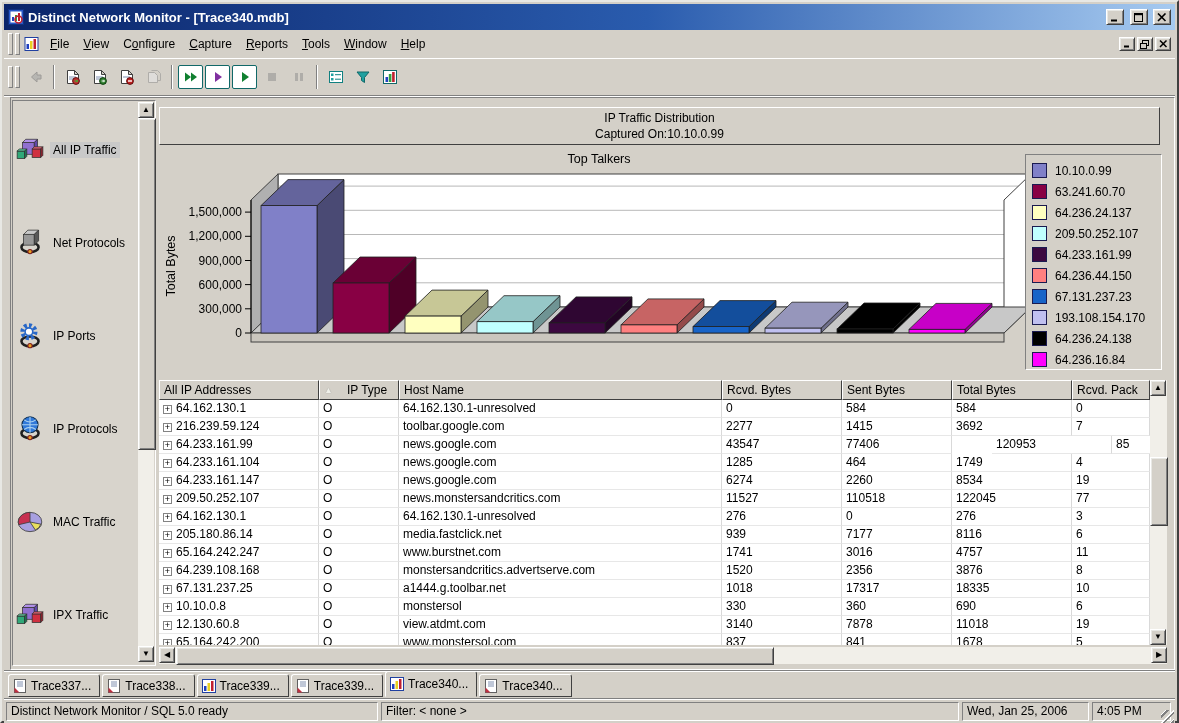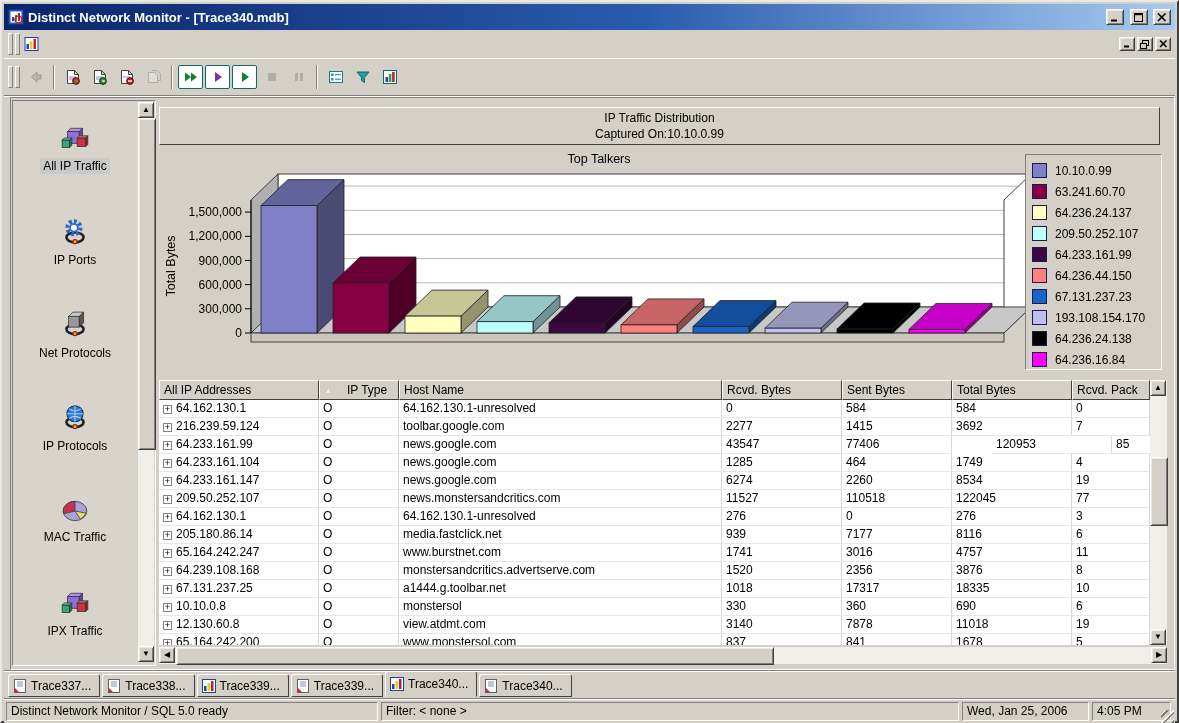--- a/index.html
+++ b/index.html
@@ -24,21 +24,21 @@
   .mdi-btn{width:16px;height:14px;background:#d4d0c8;display:inline-flex;align-items:center;justify-content:center;padding:0;margin-left:2px}
   
   #toolbar{position:absolute;left:2px;top:56px;right:2px;height:37px;display:flex;align-items:center;padding:0 4px;border-bottom:1px solid #808080;box-shadow:0 1px 0 #fff}
   .tb-btn{width:25px;height:24px;background:#d4d0c8;border:1px solid #d4d0c8;display:inline-flex;align-items:center;justify-content:center;padding:0;margin:0 1px}
   .tb-btn.play{background:#fff;border:1px solid #106868;border-radius:2px}
   .tb-btn.disabled svg{filter:grayscale(1) opacity(.55)}
   .tb-sep{width:0;height:24px;border-left:1px solid #808080;border-right:1px solid #fff;margin:0 4px}
   
   #main-frame{position:absolute;left:8px;top:95px;width:1163px;height:571px;border:1px solid;border-color:#808080 #fff #fff #808080;background:#d4d0c8}
   #sidebar{position:absolute;left:10px;top:98px;width:142px;height:564px;border:1px solid;border-color:#808080 #fff #fff #808080;background:#d8d4cc}
-  .side-item{height:93px;display:flex;flex-direction:column;align-items:center;justify-content:center;gap:5px;width:120px}
+  .side-item{height:93px;display:flex;flex-direction:row;align-items:center;justify-content:flex-start;gap:5px;width:120px}
   .side-item .lbl{font-size:12px;padding:1px 3px}
   .side-item.selected .lbl{background:#c9c9c9}
   
   .scrollbar{position:absolute;background:#f1efe9}
   .sb-btn{position:absolute;width:16px;height:16px;background:#d4d0c8;border:1px solid;border-color:#fff #404040 #404040 #fff;box-shadow:inset 1px 1px 0 #e8e8e4,inset -1px -1px 0 #808080;display:flex;align-items:center;justify-content:center;font-size:8px;padding:0;line-height:1}
   .sb-thumb{position:absolute;background:#d4d0c8;border:1px solid;border-color:#fff #404040 #404040 #fff;box-shadow:inset 1px 1px 0 #e8e8e4,inset -1px -1px 0 #808080}
   
   #content{position:absolute;left:157px;top:98px;width:1008px;height:564px;background:#d4d0c8}
   #report-header{position:absolute;left:0;top:7px;width:1001px;height:38px;box-sizing:border-box;
      display:flex;flex-direction:column;align-items:center;justify-content:center;line-height:16px;font-size:12px}
@@ -111,20 +111,21 @@
     <span class="grip"></span>
     <span class="grip"></span>
     <span style="margin:0 4px 0 2px">
         <svg width="15" height="14" viewBox="0 0 14 14">
           <rect x="0.5" y="0.5" width="13" height="13" fill="#fff" stroke="#2040a0"></rect>
           <rect x="2" y="7" width="2.5" height="5" fill="#2040c0"></rect>
           <rect x="5.5" y="4" width="2.5" height="8" fill="#e8d020"></rect>
           <rect x="9" y="2" width="2.5" height="10" fill="#c02030"></rect>
         </svg>
       </span>
+    <span id="menu-items"><span class="menu-item"><u>F</u>ile</span><span class="menu-item"><u>V</u>iew</span><span class="menu-item">C<u>o</u>nfigure</span><span class="menu-item"><u>C</u>apture</span><span class="menu-item"><u>R</u>eports</span><span class="menu-item"><u>T</u>ools</span><span class="menu-item"><u>W</u>indow</span><span class="menu-item"><u>H</u>elp</span></span>
     <span id="mdi-btns">
       <button class="mdi-btn raised2">
           <svg width="9" height="8" viewBox="0 0 9 8">
             <rect x="1" y="5.5" width="5" height="2" fill="#000"></rect>
           </svg>
         </button>
       <button class="mdi-btn raised2">
           <svg width="10" height="9" viewBox="0 0 10 9">
             <rect x="2.5" y="0.5" width="6" height="5" fill="#d4d0c8" stroke="#000"></rect>
             <rect x="0.5" y="3.5" width="6" height="5" fill="#d4d0c8" stroke="#000"></rect>
@@ -281,41 +282,41 @@
                 <polygon points="16,12 18,10 26,10 24,12" fill="#e86070"></polygon>
                 <polygon points="24,12 26,10 26,18 24,20" fill="#98202c"></polygon>
               </g>
             </svg>
           </span>
           <span class="lbl">All IP Traffic</span>
         </div>
         <div class="side-item">
           <span>
             <svg width="30" height="30" viewBox="0 0 28 28">
-              <ellipse cx="14" cy="19" rx="8" ry="4.5" fill="none" stroke="#202020" stroke-width="2.4"></ellipse>
-              <circle cx="13" cy="10" r="6" fill="none" stroke="#2868c8" stroke-width="4" stroke-dasharray="2.6 2"></circle>
-              <circle cx="13" cy="10" r="3.6" fill="#fff" stroke="#2868c8" stroke-width="1.5"></circle>
-              <circle cx="14" cy="23" r="2" fill="#e8a020" stroke="#802020"></circle>
-            </svg>
-          </span>
-          <span class="lbl">IP Ports</span>
-        </div>
-        <div class="side-item">
-          <span>
-            <svg width="30" height="30" viewBox="0 0 28 28">
               <ellipse cx="14" cy="18" rx="8" ry="4.5" fill="none" stroke="#202020" stroke-width="2.4"></ellipse>
               <g stroke="#303030" stroke-width="0.7">
                 <rect x="8" y="6" width="10" height="10" fill="#989898"></rect>
                 <polygon points="8,6 12,2 22,2 18,6" fill="#c8c8c8"></polygon>
                 <polygon points="18,6 22,2 22,12 18,16" fill="#585858"></polygon>
               </g>
               <circle cx="14" cy="22" r="2" fill="#e8a020" stroke="#802020"></circle>
             </svg>
           </span>
           <span class="lbl">Net Protocols</span>
+        </div>
+        <div class="side-item">
+          <span>
+            <svg width="30" height="30" viewBox="0 0 28 28">
+              <ellipse cx="14" cy="19" rx="8" ry="4.5" fill="none" stroke="#202020" stroke-width="2.4"></ellipse>
+              <circle cx="13" cy="10" r="6" fill="none" stroke="#2868c8" stroke-width="4" stroke-dasharray="2.6 2"></circle>
+              <circle cx="13" cy="10" r="3.6" fill="#fff" stroke="#2868c8" stroke-width="1.5"></circle>
+              <circle cx="14" cy="23" r="2" fill="#e8a020" stroke="#802020"></circle>
+            </svg>
+          </span>
+          <span class="lbl">IP Ports</span>
         </div>
         <div class="side-item">
           <span>
             <svg width="30" height="30" viewBox="0 0 28 28">
               <ellipse cx="14" cy="18" rx="8" ry="4.5" fill="none" stroke="#202020" stroke-width="2.4"></ellipse>
               <circle cx="14" cy="10" r="7.5" fill="#3078d8" stroke="#103050"></circle>
               <path d="M6.5,10 h15 M14,2.5 v15 M8.5,5.5 q5.5,4 11,0 M8.5,14.5 q5.5,-4 11,0" stroke="#a8d0f0" fill="none" stroke-width="1"></path>
               <circle cx="14" cy="22" r="2" fill="#e8a020" stroke="#802020"></circle>
             </svg>
           </span>

